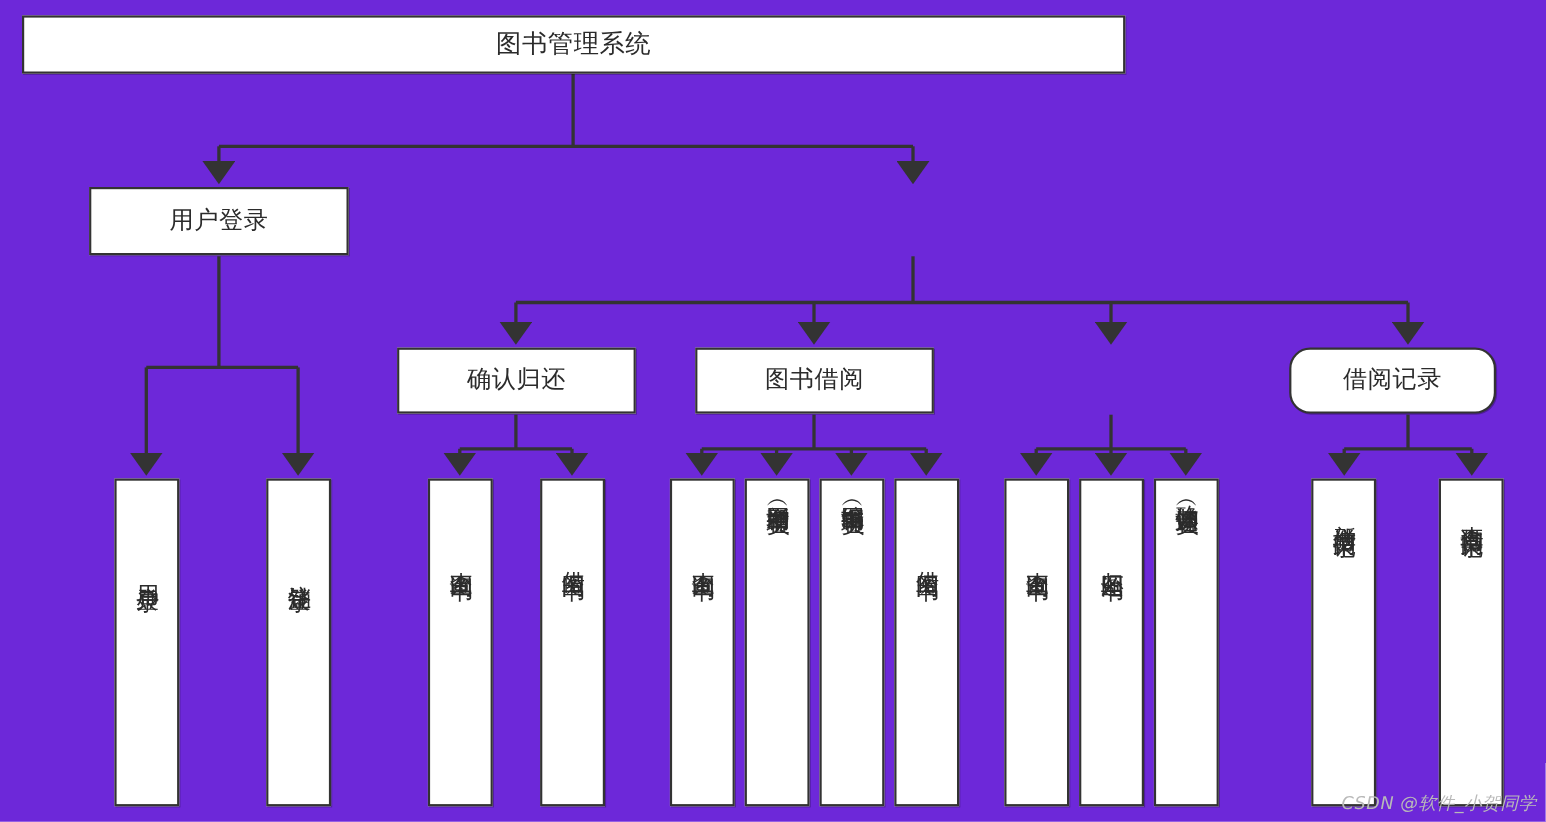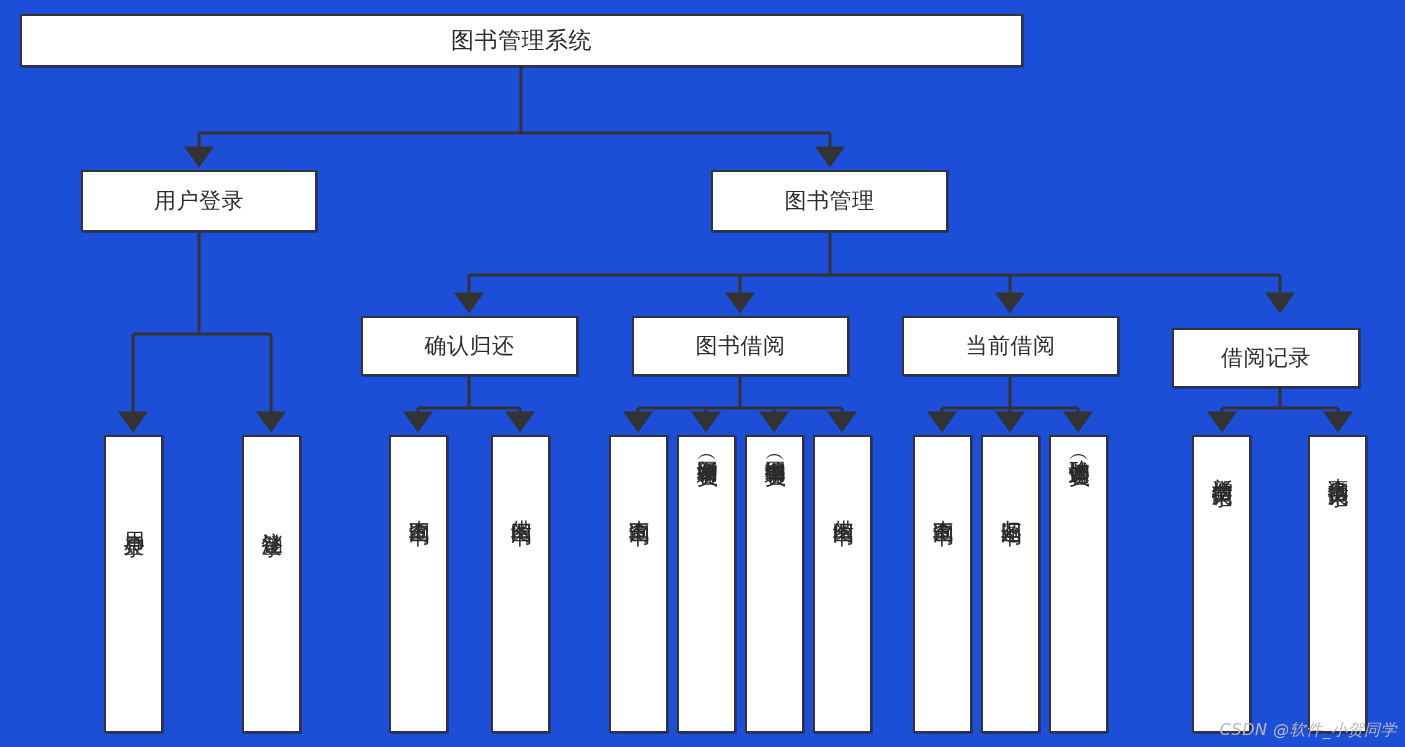--- a/index.html
+++ b/index.html
@@ -10,21 +10,21 @@
   body {
     width: 1405px;
     height: 747px;
     font-family: "DejaVu Sans", "Liberation Sans", sans-serif;
     overflow: hidden;
   }
   #diagram-root {
     position: relative;
     width: 1405px;
     height: 747px;
-    background: #1d4ed8;
+    background: #6d28d9;
   }
   svg#flow-svg {
     position: absolute;
     left: 0;
     top: 0;
     width: 1405px;
     height: 747px;
     display: block;
   }
   .node-box {
@@ -128,34 +128,28 @@
     </g>
   </svg>
 
   <div class="node-box root" style="left:20px; top:14px; width:1003px; height:53px;">
     <span class="node-label-h">图书管理系统</span>
   </div>
 
   <div class="node-box" style="left:81px; top:170px; width:236px; height:62px;">
     <span class="node-label-h">用户登录</span>
   </div>
-  <div class="node-box" style="left:711px; top:170px; width:237px; height:62px;">
-    <span class="node-label-h">图书管理</span>
-  </div>
 
   <div class="node-box" style="left:361px; top:316px; width:217px; height:60px;">
     <span class="node-label-h">确认归还</span>
   </div>
   <div class="node-box" style="left:632px; top:316px; width:217px; height:60px;">
     <span class="node-label-h">图书借阅</span>
   </div>
-  <div class="node-box" style="left:902px; top:316px; width:217px; height:60px;">
-    <span class="node-label-h">当前借阅</span>
-  </div>
-  <div class="node-box" style="left:1172px; top:328px; width:188px; height:60px;">
+  <div class="node-box" style="left:1172px; top:316px; width:188px; height:60px;border-radius:19px;">
     <span class="node-label-h">借阅记录</span>
   </div>
 
   <div class="node-box leaf" style="left:104px; top:435px; width:59px; height:298px; padding-top:78px;">
     <span class="node-label-v">用户登录</span>
   </div>
   <div class="node-box leaf" style="left:242px; top:435px; width:59px; height:298px; padding-top:78px;">
     <span class="node-label-v">注销登录</span>
   </div>
 

